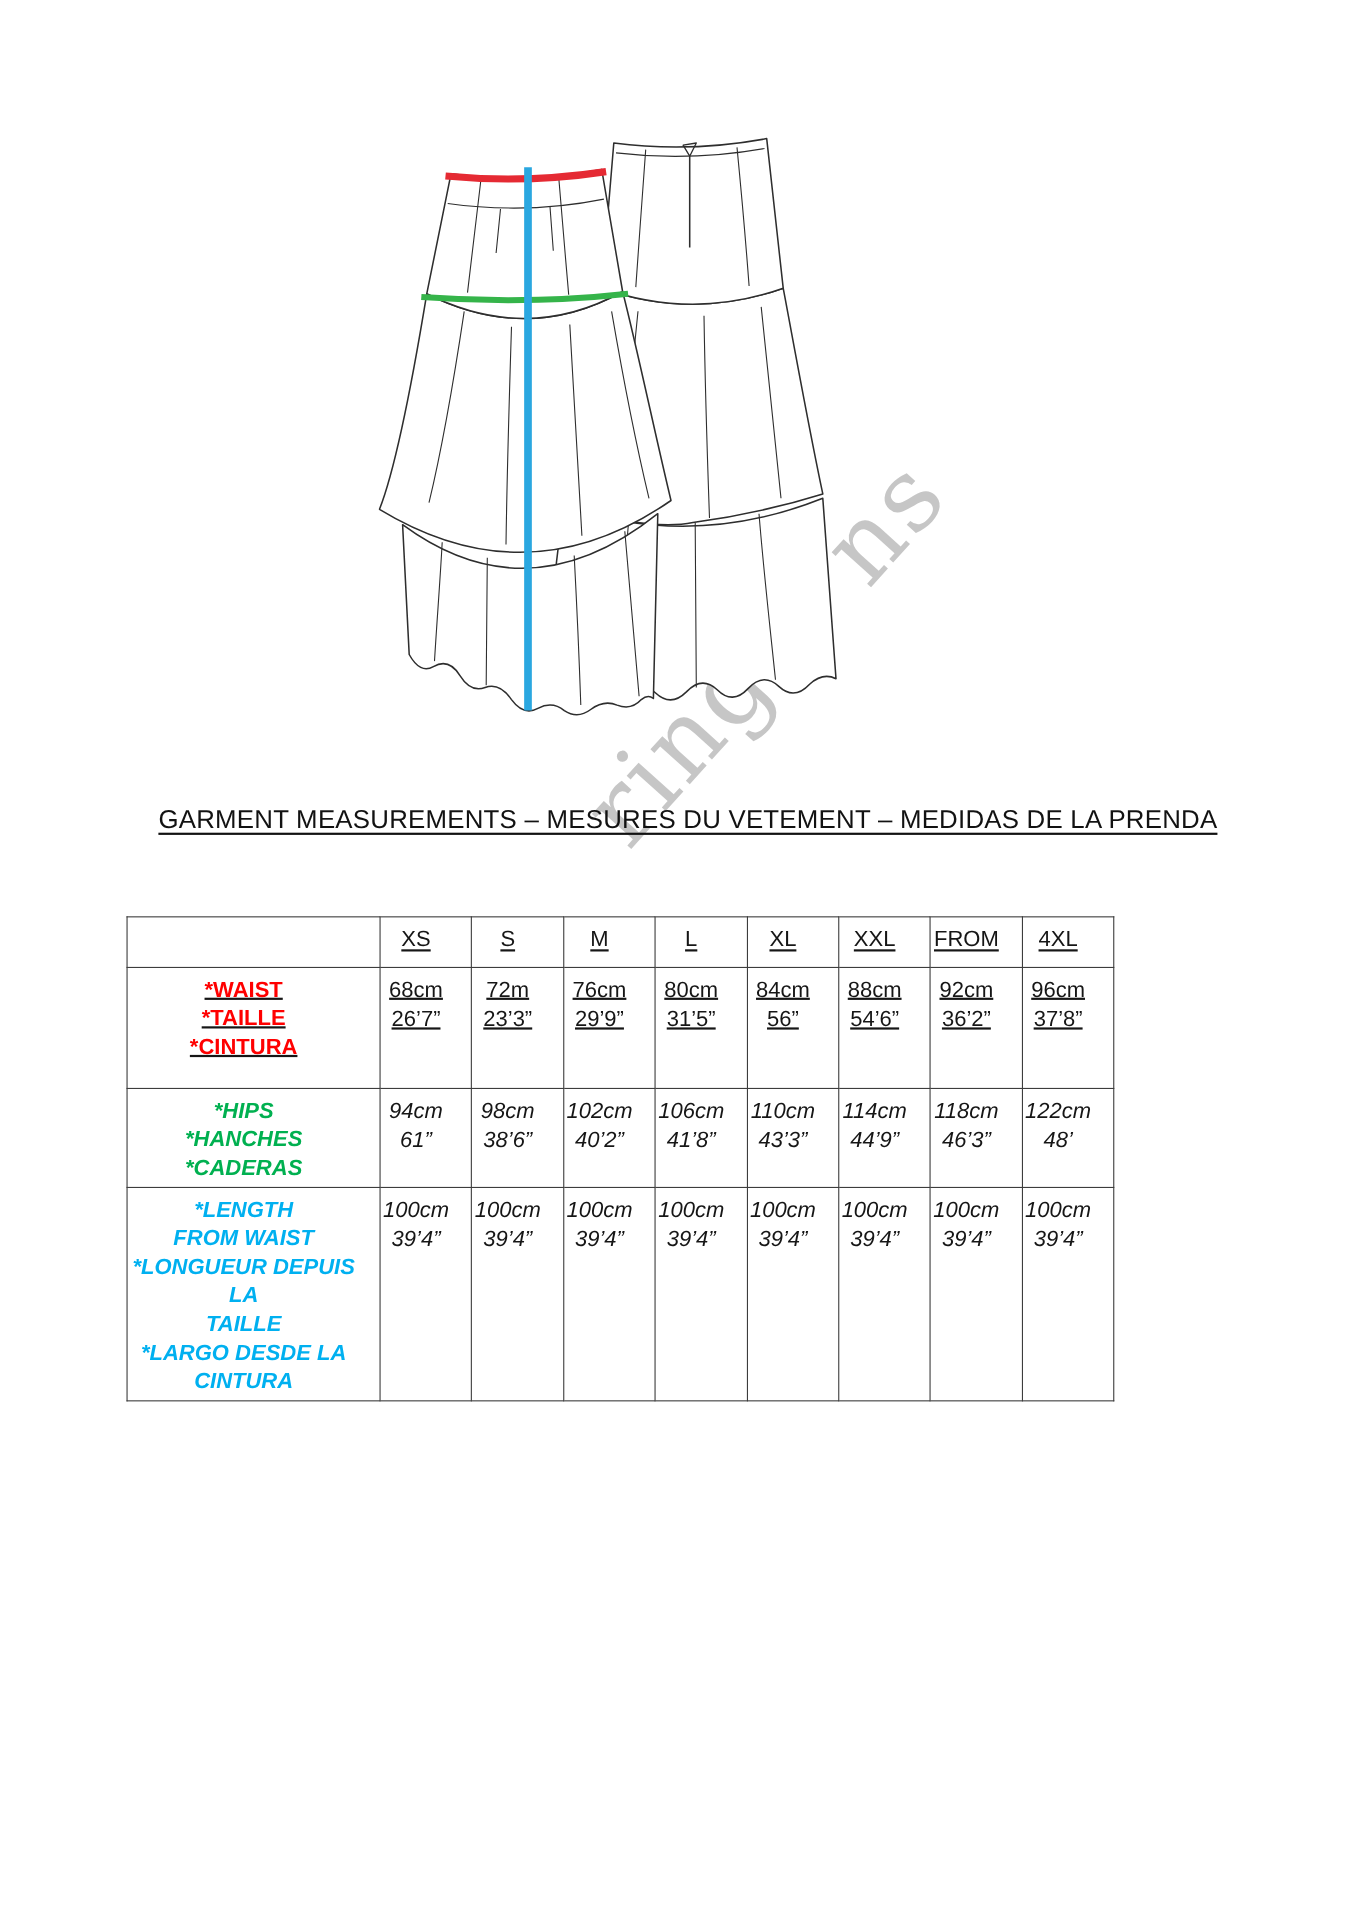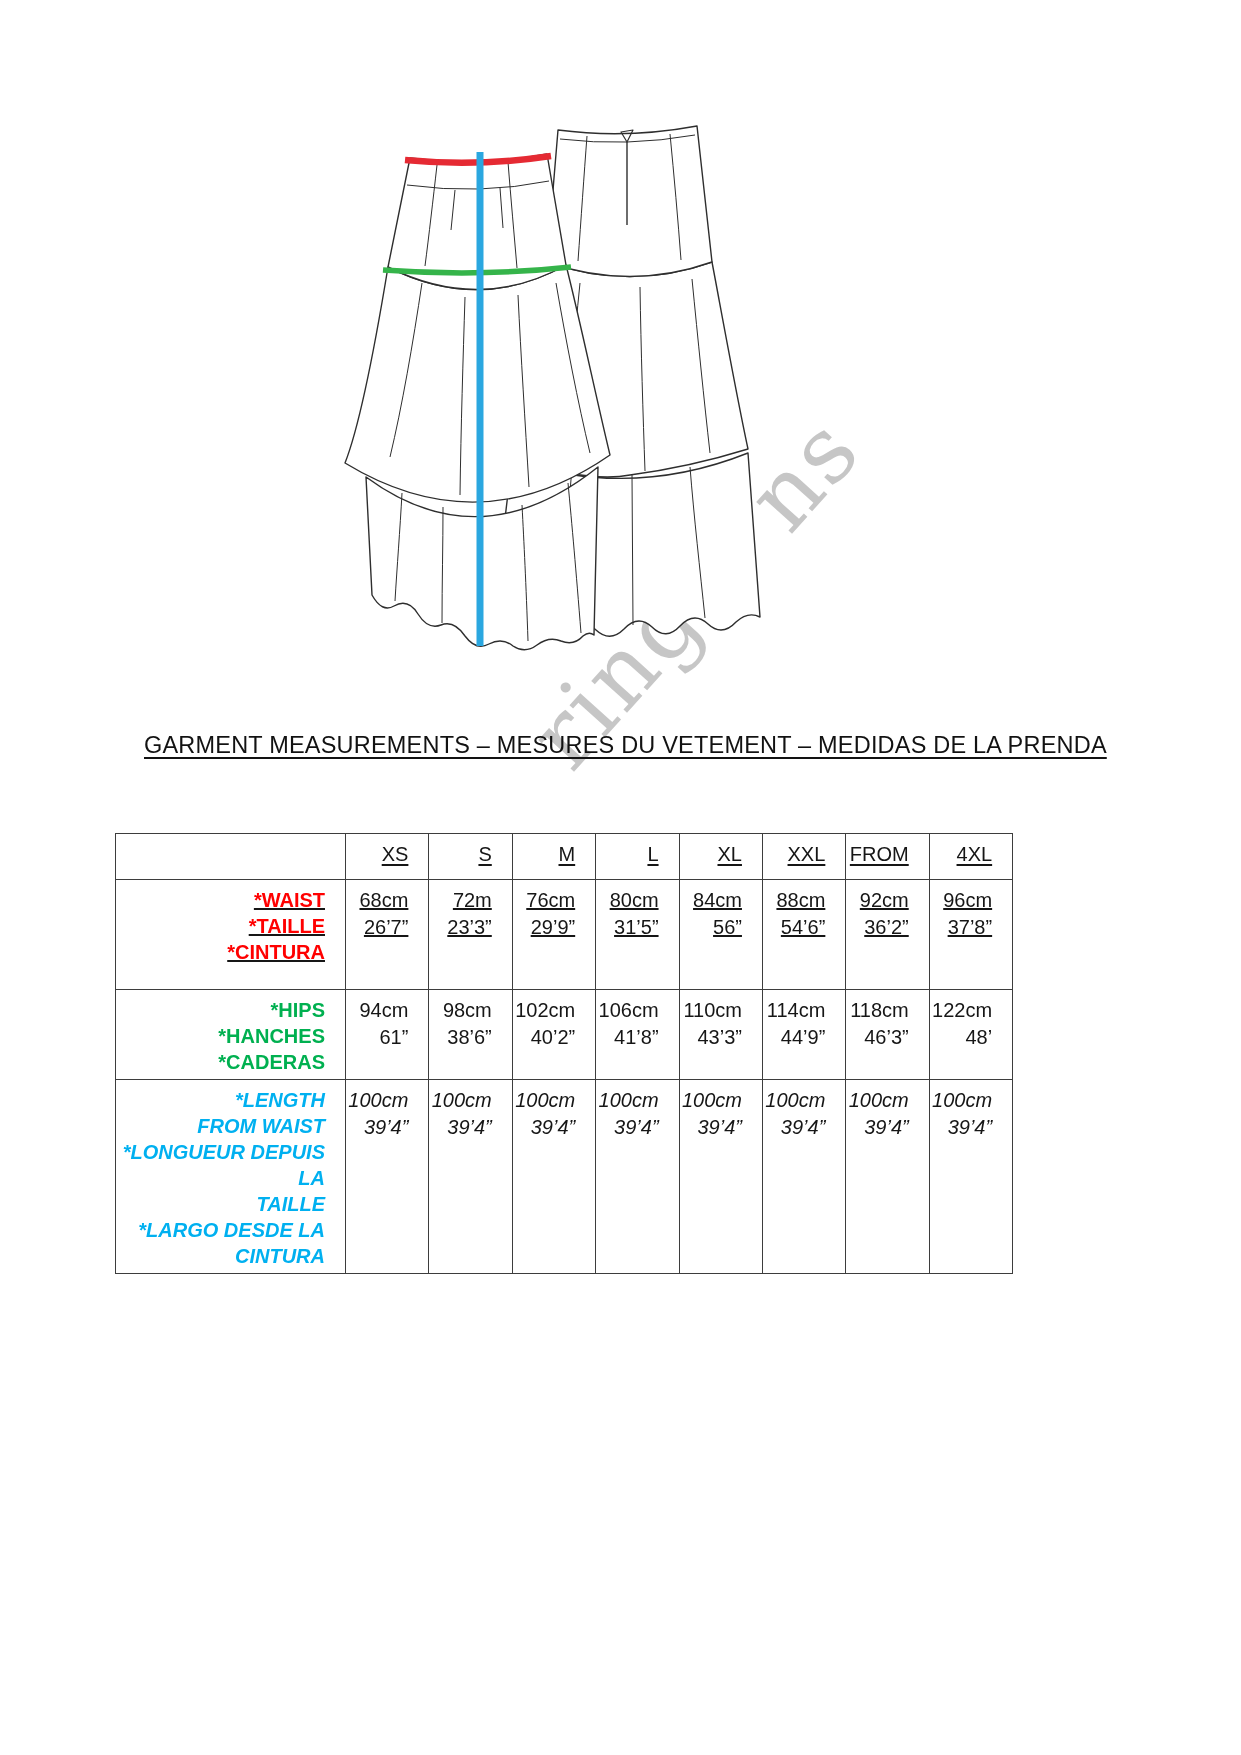--- a/index.html
+++ b/index.html
@@ -47,30 +47,30 @@
     position:absolute;
     left:115px;top:833px;
     width:897px;
     border-collapse:collapse;
     table-layout:fixed;
     font-size:20px;
     color:#161616;
   }
   .meas-table th,.meas-table td{
     border:1.5px solid #3d3d3d;
-    text-align:right;
+    text-align:center;
     vertical-align:top;
     padding:7px 20px 4px 2px;
     font-weight:normal;
     line-height:26px;
   }
   .meas-table thead tr{height:46px;}
   .meas-table .hdr{text-decoration:underline;text-underline-offset:3px;}
   .meas-table tr.r-waist{height:110px;text-decoration:underline;}
-  .meas-table tr.r-hips{height:88px;}
+  .meas-table tr.r-hips{height:88px;font-style:italic;}
   .meas-table tr.r-length{height:180px;font-style:italic;}
   .meas-table th.rowlabel{font-weight:bold;}
   .meas-table td div{line-height:27px;}
 </style>
 </head>
 <body>
 
 <div class="page">
 
   <div>

